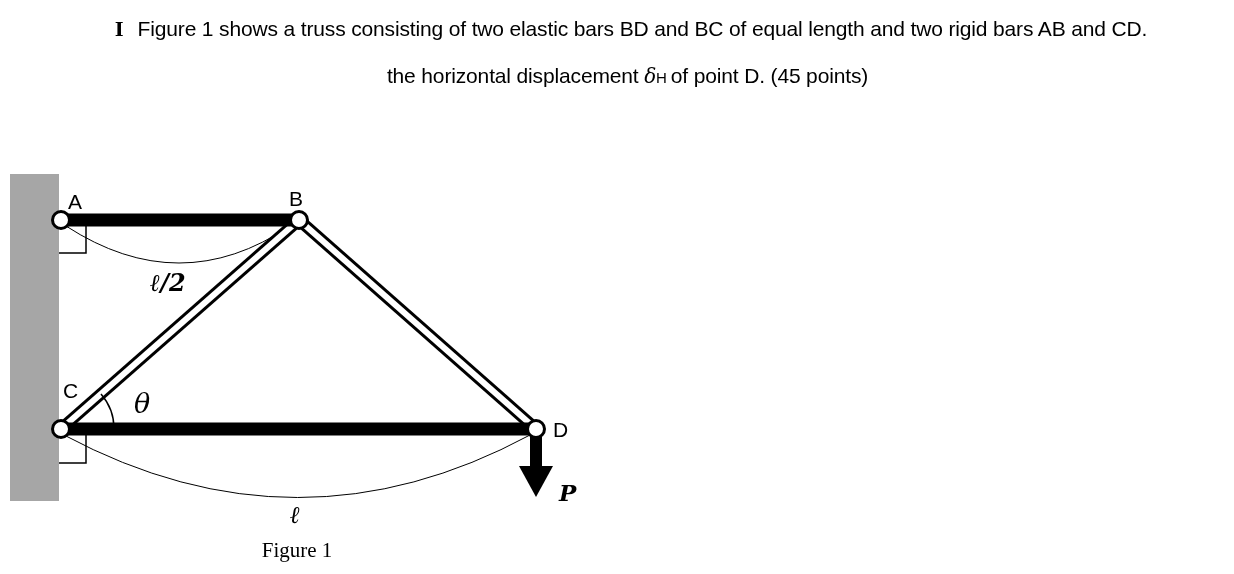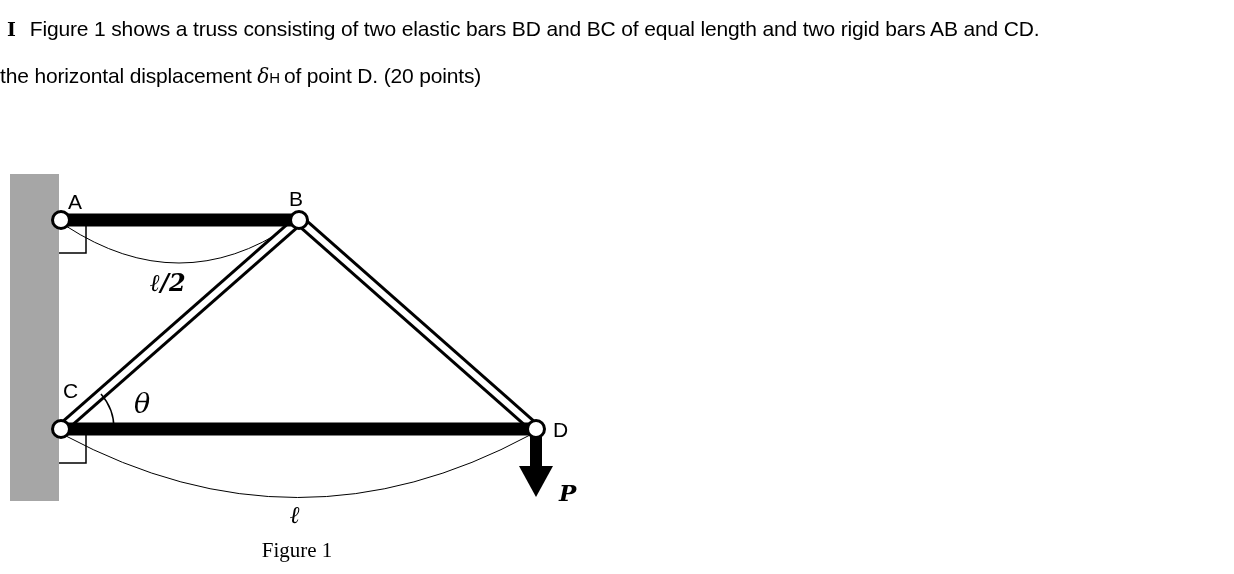--- a/index.html
+++ b/index.html
@@ -1,37 +1,37 @@
 <!DOCTYPE html>
 <html><head>
 <meta charset="utf-8">
 <style>
   html, body { margin: 0; padding: 0; background: #ffffff; }
   body { width: 1234px; height: 574px; position: relative; overflow: hidden; }
   .problem {
-    position: absolute; left: 0; top: 6px; width: 1215px;
+    position: absolute; left: 20px; top: 6px; width: 1215px;
     font-family: "Liberation Sans", sans-serif; font-size: 21px; color: #000;
-    line-height: 45.5px; letter-spacing: -0.15px;
+    line-height: 45.5px; letter-spacing: -0.15px; text-align: center;
   }
   .problem .line { display: block; white-space: nowrap; }
   .roman { font-family: "DejaVu Serif", serif; font-weight: bold; font-size: 19px; margin-left: 7px; margin-right: 14px; }
   .it { font-style: italic; }
   .delta { font-family: "DejaVu Serif", serif; font-style: italic; font-size: 20px; }
   .sub { font-size: 15px; margin-right: 4px; }
   svg.figure { position: absolute; left: 0; top: 0; }
   .lbl { font-family: "Liberation Sans", sans-serif; font-size: 21px; fill: #000; }
   .math { font-family: "DejaVu Serif", serif; font-style: italic; fill: #000; }
   .caption { font-family: "Liberation Serif", serif; font-size: 21px; fill: #000; }
 </style>
 </head>
 <body>
 
 <div class="problem">
   <span class="line"><span class="roman">I</span><span>Figure 1 shows a truss consisting of two elastic bars BD and BC of equal length and two rigid bars AB and CD.</span></span>
-  <span class="line"><span>the horizontal displacement </span><span class="delta">δ</span><span class="sub">H</span><span>of point D. (20 points)</span></span>
+  <span class="line"><span>the horizontal displacement </span><span class="delta">δ</span><span class="sub">H</span><span>of point D. (45 points)</span></span>
 </div>
 
 <svg class="figure" width="1234" height="574" viewBox="0 0 1234 574">
 
   <rect x="10" y="174" width="49" height="327" fill="#a6a6a6"></rect>
 
   <polyline points="59,253 86,253 86,226" fill="none" stroke="#000" stroke-width="1.5"></polyline>
   <polyline points="59,463 86,463 86,435" fill="none" stroke="#000" stroke-width="1.5"></polyline>
 
   <path d="M 66 226 Q 180 300 290 226" fill="none" stroke="#000" stroke-width="1"></path>

